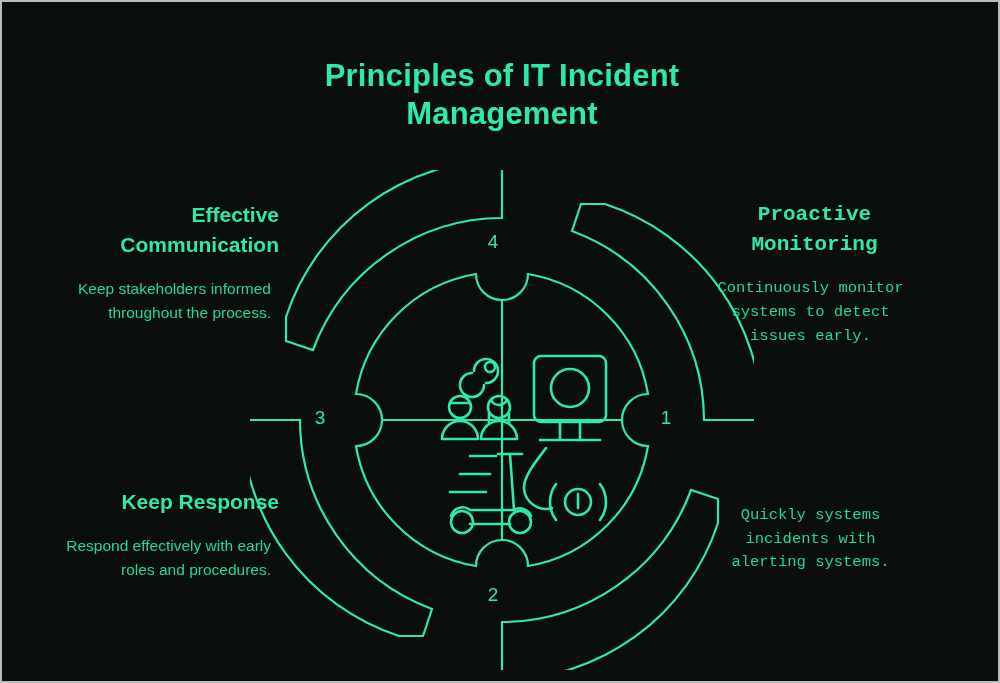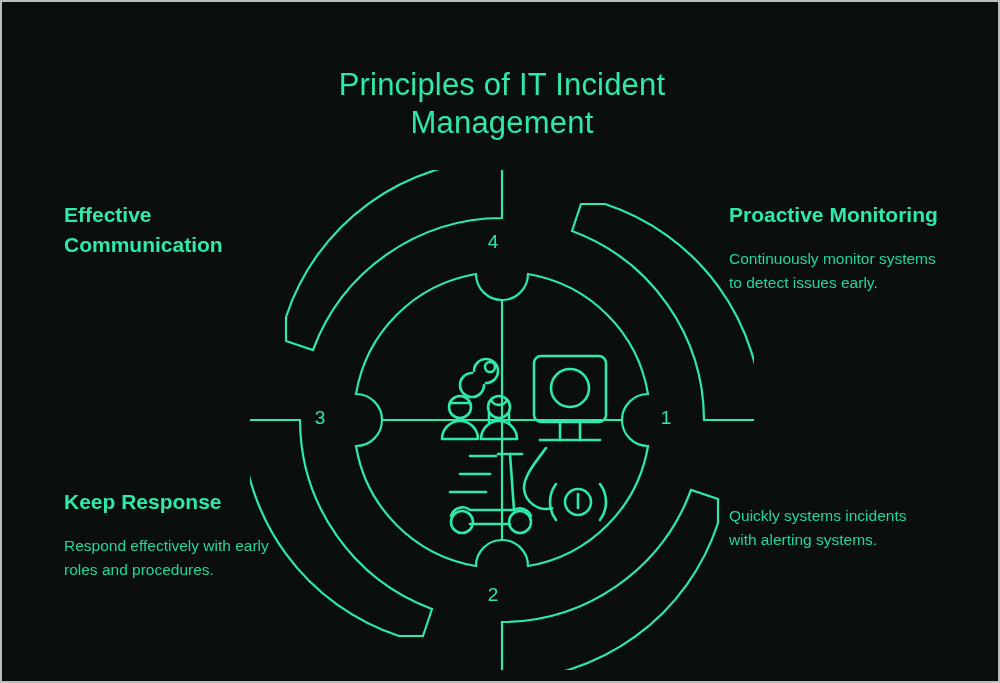--- a/index.html
+++ b/index.html
@@ -19,25 +19,25 @@
     height: 683px;
     background: #0a0e0e;
     box-sizing: border-box;
     border: 2px solid #b9bdbd;
   }
 
   
   #title {
     position: absolute;
     left: 250px;
-    top: 64px;
+    top: 55px;
     width: 500px;
     text-align: center;
     font-size: 31px;
-    font-weight: normal;
+    font-weight: bold;
     line-height: 1.22;
     color: #2fe9a9;
     letter-spacing: 0.2px;
   }
 
   
   .block {
     position: absolute;
     width: 215px;
   }
@@ -48,22 +48,22 @@
     color: #2fe9a9;
     margin: 0;
   }
   .block .body {
     font-size: 15.5px;
     line-height: 1.52;
     color: #22d79b;
     margin: 17px 8px 0 0;
     font-weight: normal;
   }
-  .left-block  { left: 62px;  text-align: left;  }
-  .right-block { right: 54px; text-align: left; }
+  .left-block  { left: 62px;  text-align: right;  }
+  .right-block { right: 76px; text-align: center; font-family: Liberation Mono, monospace; }
 
   #block-communication { top: 198px; }
   #block-swift         { top: 485px; }
   #block-monitoring    { top: 198px; }
   #block-rapid         { top: 485px; }
 
   
   #diagram {
     position: absolute;
     left: 248px;
@@ -103,20 +103,21 @@
 </style>
 </head>
 <body>
 
 <div id="poster">
 
   <div id="title">Principles of IT Incident Management</div>
 
   <div class="block left-block" id="block-communication">
     <p class="heading">Effective Communication</p>
+    <p class="body">Keep stakeholders informed throughout the process.</p>
   </div>
 
   <div class="block left-block" id="block-swift">
     <p class="heading">Keep Response</p>
     <p class="body">Respond effectively with early roles and procedures.</p>
   </div>
 
   <div class="block right-block" id="block-monitoring">
     <p class="heading">Proactive Monitoring</p>
     <p class="body">Continuously monitor systems to detect issues early.</p>

